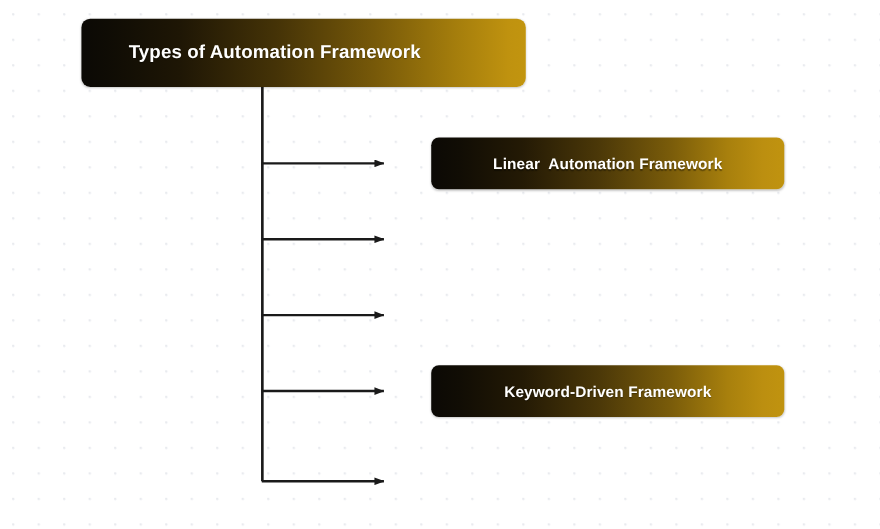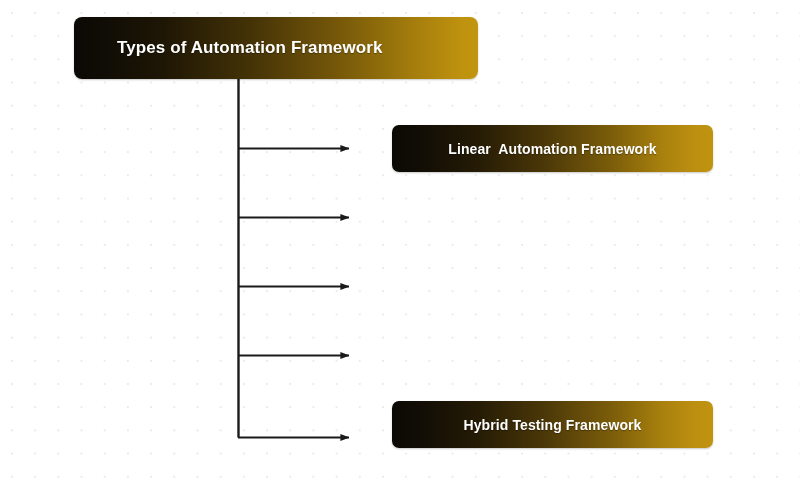--- a/index.html
+++ b/index.html
@@ -128,18 +128,18 @@
   <div id="root-node" class="node">
     <span class="node-label">Types of Automation Framework</span>
   </div>
 
   <div class="node child-node child-0">
     <span class="node-label">Linear  Automation Framework</span>
   </div>
 
 
 
+  <div class="node child-node child-3">
+    <span class="node-label">Keyword-Driven Framework</span>
+  </div>
 
-  <div class="node child-node child-4">
-    <span class="node-label">Hybrid Testing Framework</span>
-  </div>
 
 </div>
 
 </body></html>

